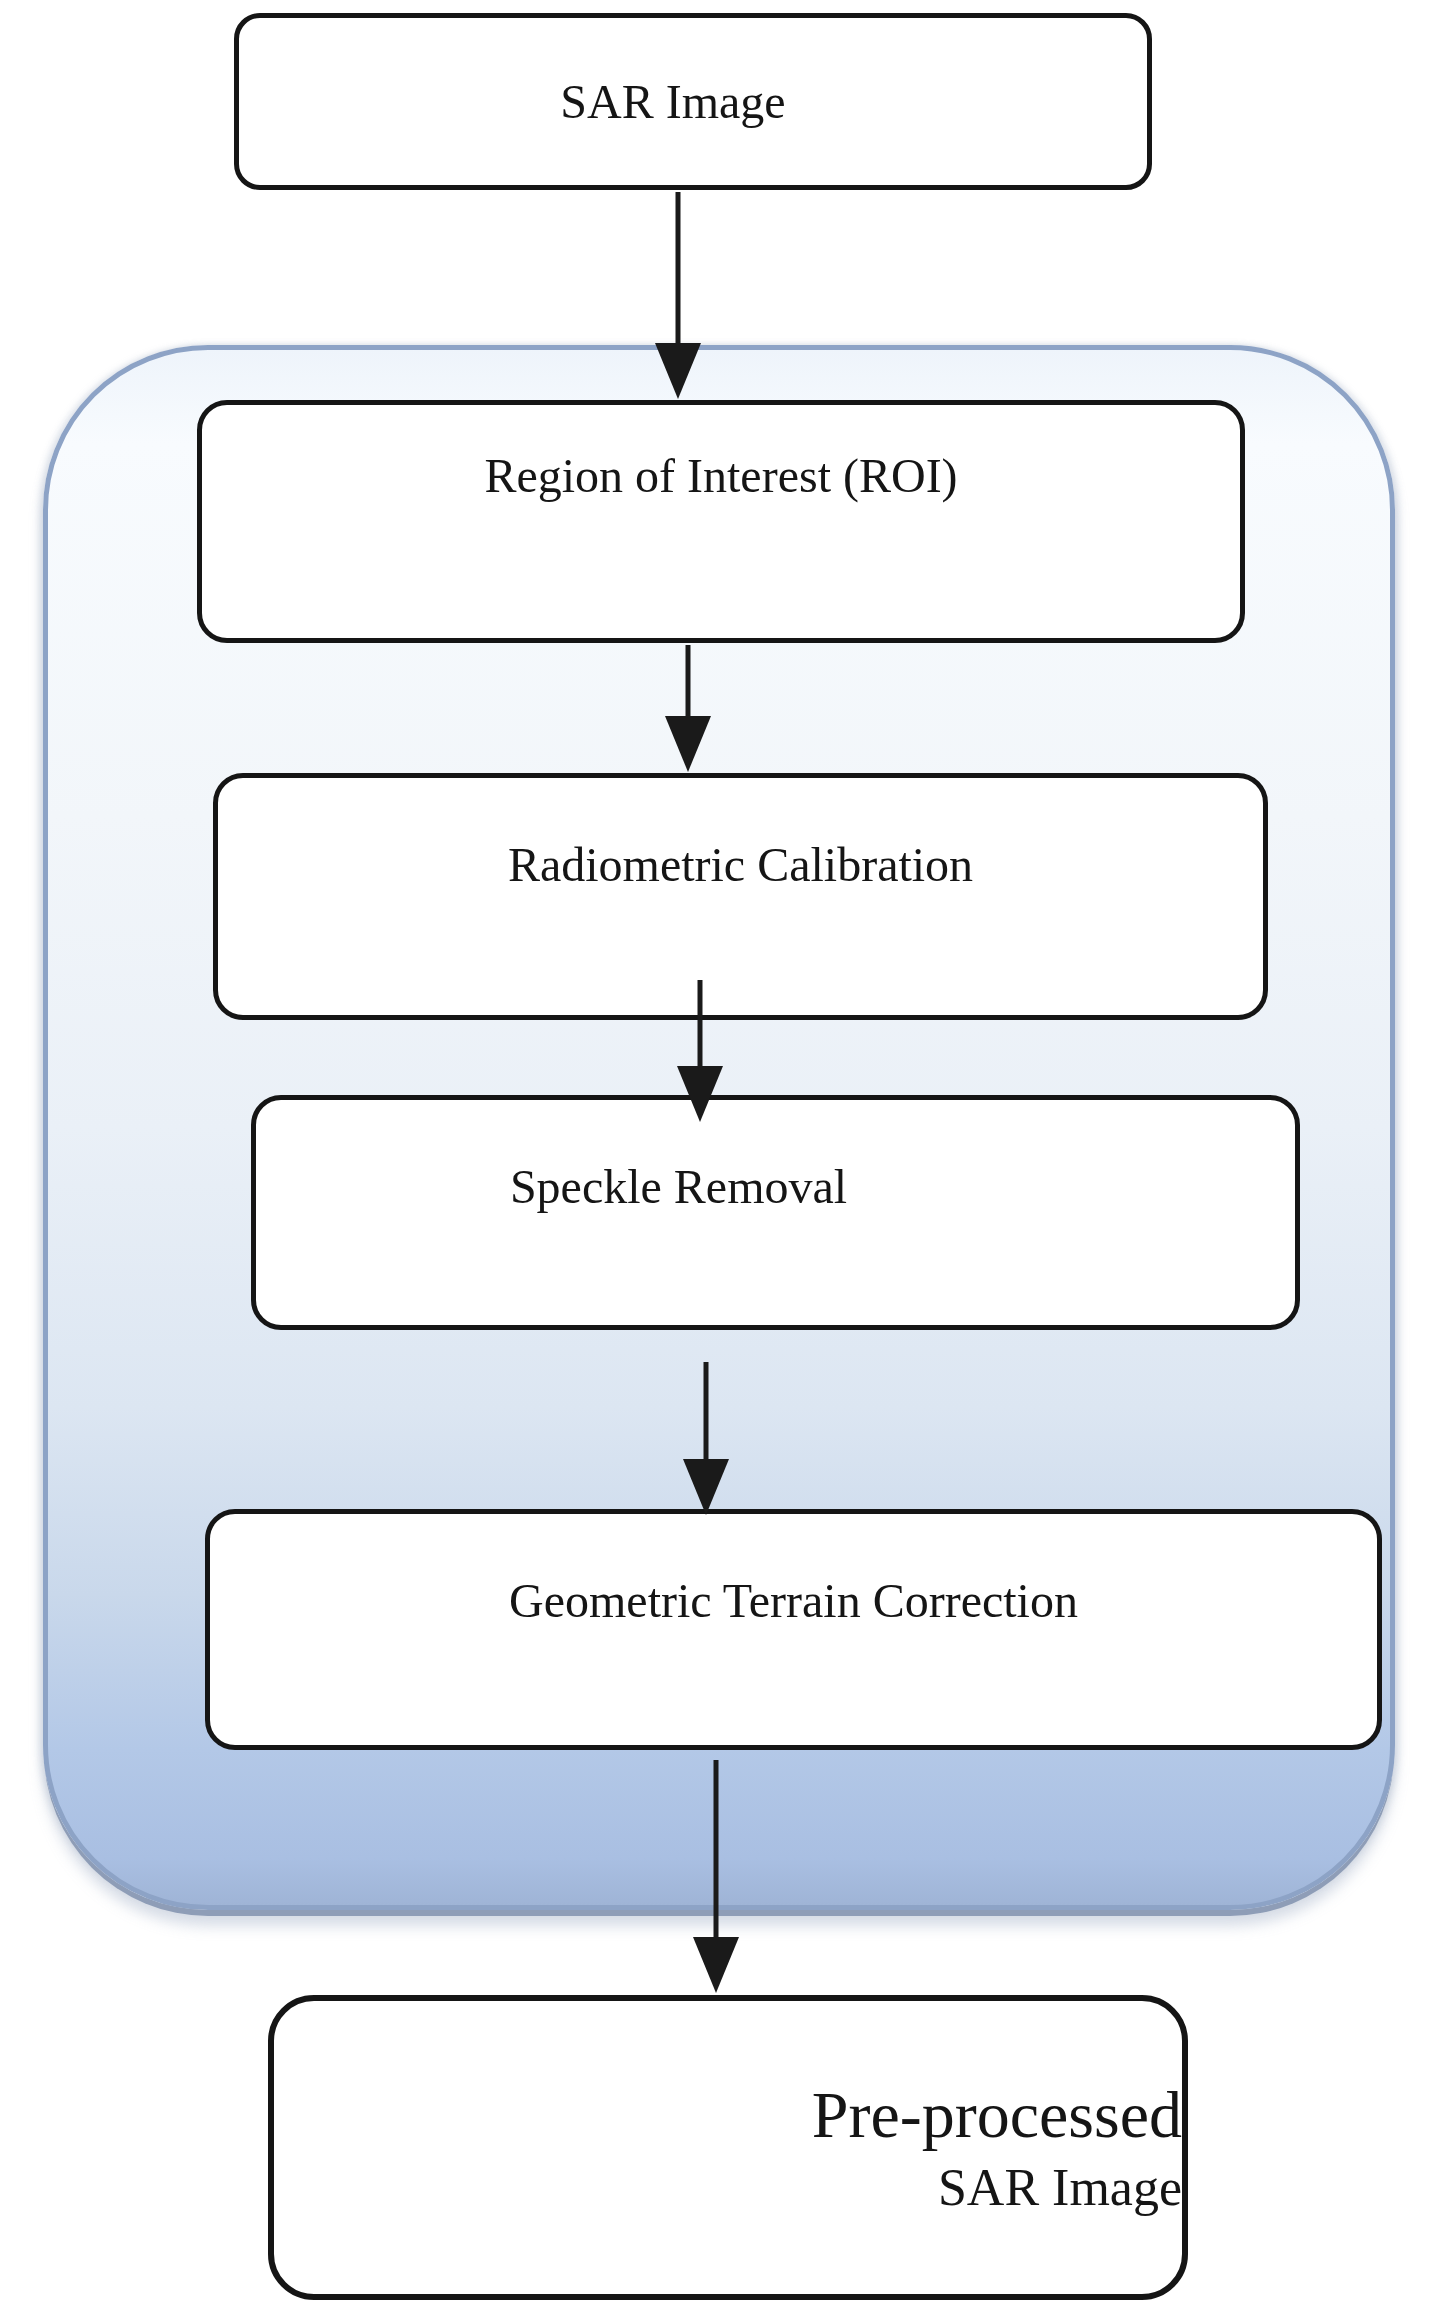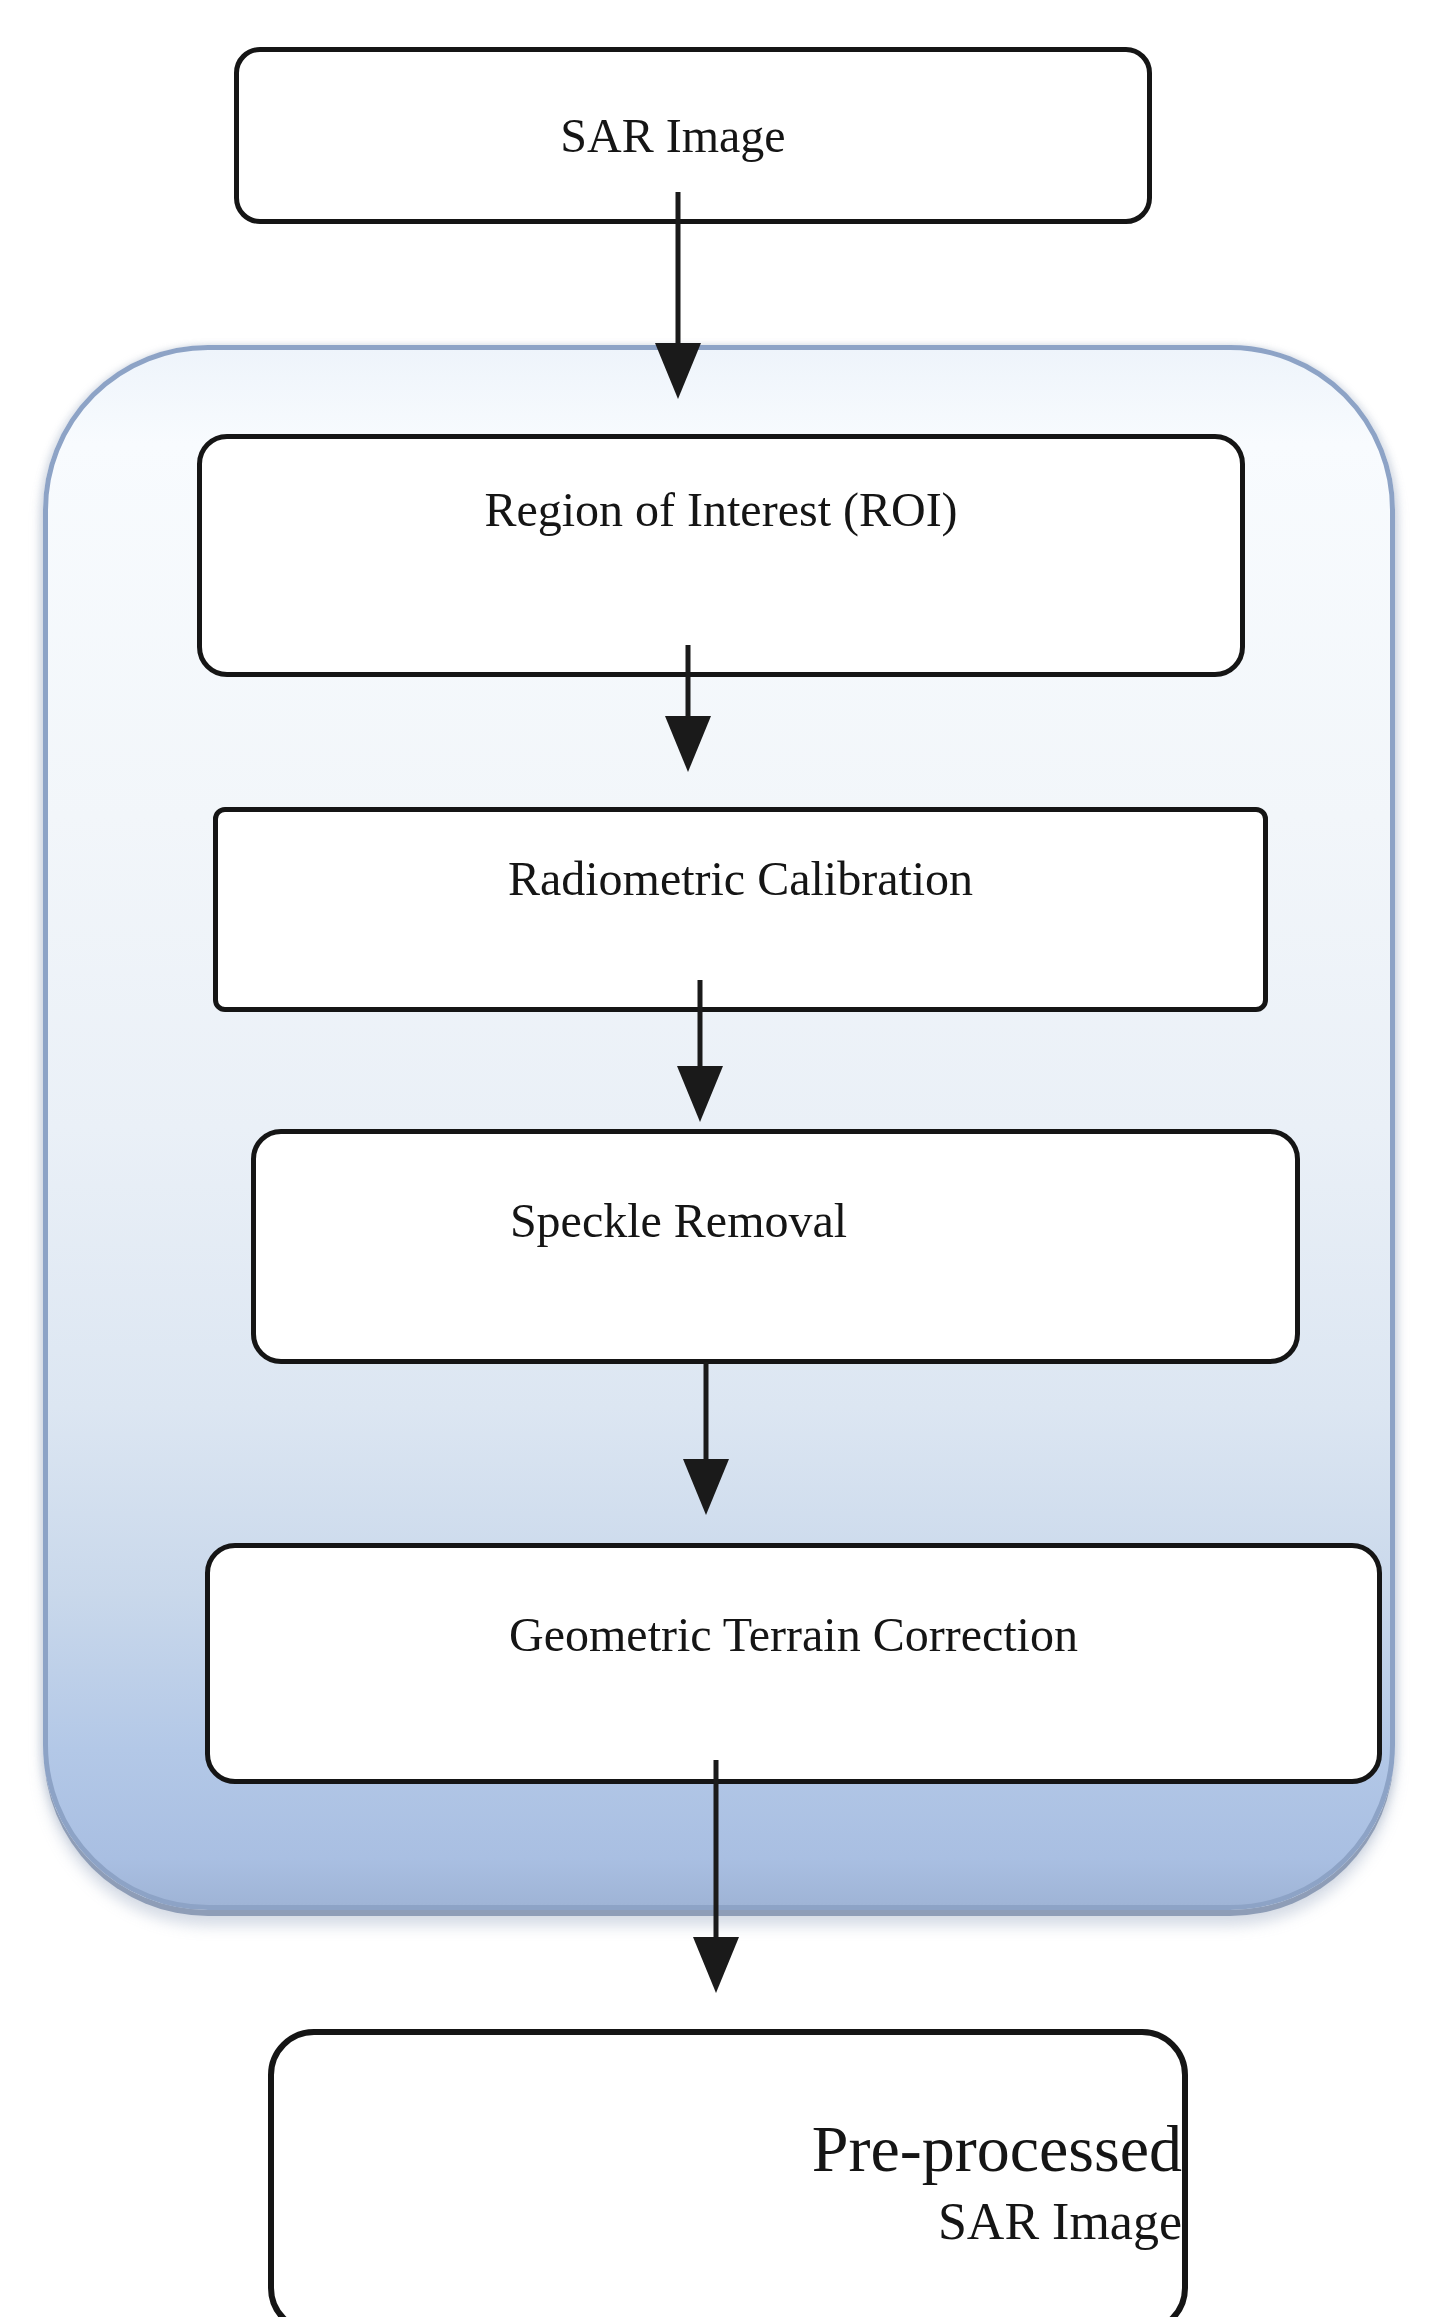--- a/index.html
+++ b/index.html
@@ -50,33 +50,32 @@
   .node{
     position:absolute;
     box-sizing:border-box;
     background:var(--node_fill);
     border:5px solid var(--node_border);
     border-radius:30px;
     text-align:center;
     font-size:48px;
     line-height:1.2;
     z-index:2;
-    margin-top:34px;
   }
   .node .label{display:block;}
 
   #node-sar{
     left:234px;top:13px;width:918px;height:177px;
     border-radius:26px;
     display:flex;align-items:center;justify-content:center;
   }
   #node-sar .label{transform:translateX(-20px);}
 
   #node-roi{left:197px;top:400px;width:1048px;height:243px;padding-top:42px;}
-  #node-radiometric{left:213px;top:773px;width:1055px;height:205px;padding-top:38px;border-radius:12px;}
+  #node-radiometric{left:213px;top:773px;width:1055px;height:247px;padding-top:58px;}
   #node-speckle{left:251px;top:1095px;width:1049px;height:235px;padding-top:58px;}
   #node-speckle .label{transform:translateX(-97px);}
   #node-geometric{left:205px;top:1509px;width:1177px;height:241px;padding-top:58px;}
 
   #node-output{
     left:268px;top:1995px;width:920px;height:305px;
     border-width:6px;border-radius:46px;
     display:flex;flex-direction:column;align-items:flex-end;justify-content:center;
     gap:8px;
   }

